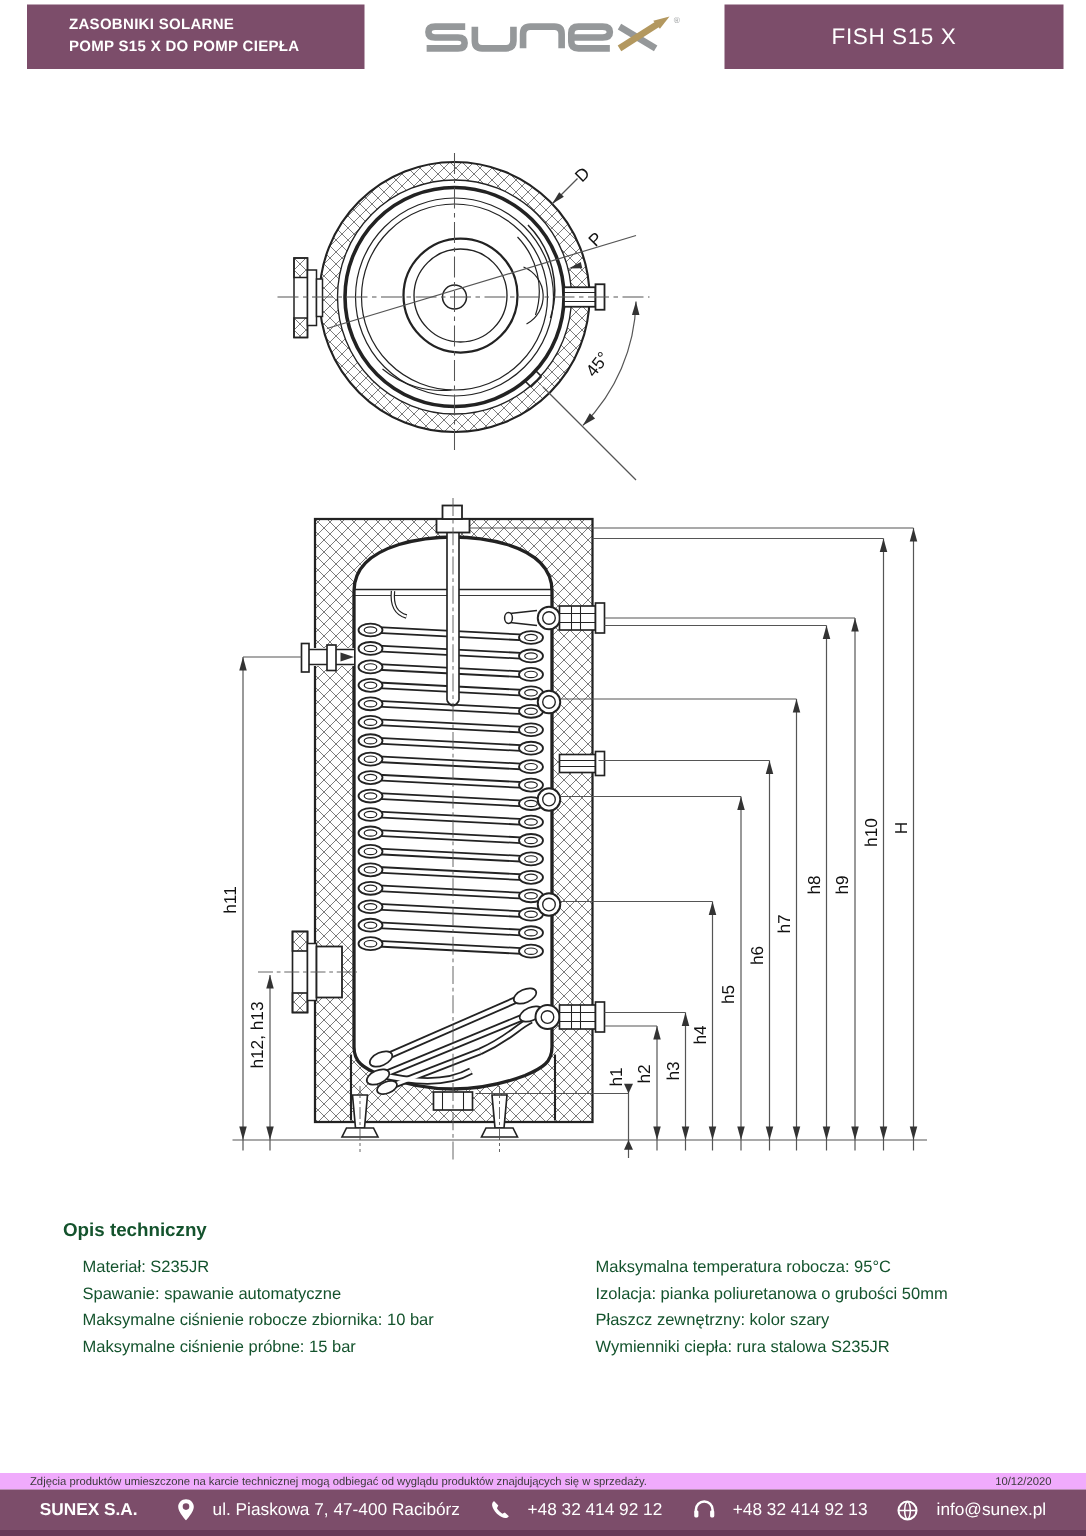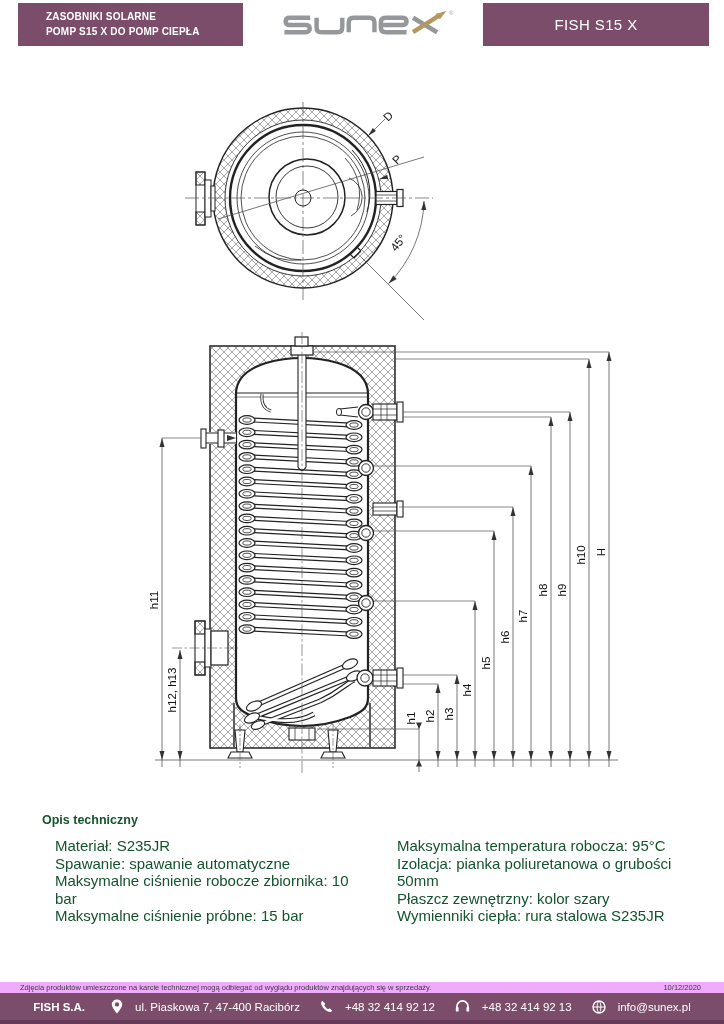--- a/index.html
+++ b/index.html
@@ -10,21 +10,21 @@
   .hdr-left{left:18px;width:225px;padding:6px 0 0 28px}
   .hdr-left div{font-size:10px;font-weight:bold;line-height:15px;letter-spacing:.2px;white-space:nowrap}
   .hdr-right{left:483px;width:226px;display:flex;align-items:center;justify-content:center;
              font-size:15px;font-weight:normal;letter-spacing:.4px}
   .logo{position:absolute;left:278px;top:5px}
   
   .drawing{position:absolute;left:0;top:0;pointer-events:none}
   
   .specs{position:absolute;left:0;top:813px;width:572px;color:#14532d}
   .specs h3{margin:0 0 10px 42px;font-size:12.5px;font-weight:bold}
-  .spec-col{position:absolute;top:24px;font-size:15px;line-height:17.5px}
+  .spec-col{position:absolute;top:24px;font-size:11px;line-height:17.5px}
   .spec-col.left{left:55px;width:308px}
   .spec-col.right{left:397px;width:310px}
   
   .strip{position:absolute;left:0;top:982px;width:724px;height:11px;background:#f0abfc;
          font-size:7.5px;color:#3a3a3a;display:flex;justify-content:space-between;align-items:center;
          padding:0 23px 0 20px;box-sizing:border-box}
   .bar{position:absolute;left:0;top:993px;width:724px;height:31px;background:#7c4d6a;border-bottom:4px solid #653a58;
        box-sizing:border-box;display:flex;align-items:center;justify-content:center;gap:10px;color:#fff;font-size:11.5px}
   .bar .co{font-weight:bold;margin-right:6px}
   .bar .ic{display:inline-flex;align-items:center;margin:0 2px 0 10px}
@@ -416,21 +416,21 @@
       <div>Wymienniki ciepła: rura stalowa S235JR</div>
     </div>
   </div>
 
   <div class="strip">
     <span>Zdjęcia produktów umieszczone na karcie technicznej mogą odbiegać od wyglądu produktów znajdujących się w sprzedaży.</span>
     <span>10/12/2020</span>
   </div>
 
   <div class="bar">
-    <span class="co">FISH S.A.</span>
+    <span class="co">SUNEX S.A.</span>
     <span class="ic">
       <svg width="12" height="15" viewBox="0 0 12 15">
           <path d="M6,0.5 C3,0.5 0.8,2.8 0.8,5.6 C0.8,9 6,14.5 6,14.5 C6,14.5 11.2,9 11.2,5.6 C11.2,2.8 9,0.5 6,0.5 Z M6,7.6 A2.2,2.2 0 1 1 6,3.2 A2.2,2.2 0 0 1 6,7.6 Z" fill="#fff"></path>
         </svg>
     </span>
     <span>ul. Piaskowa 7, 47-400 Racibórz</span>
     <span class="ic">
       <svg width="13" height="13" viewBox="0 0 14 14">
           <path d="M2.5,0.8 C1.2,2 0.5,3.5 2,6.2 C3.5,8.9 5.5,10.9 8,12.2 C10.5,13.5 12,13 13.2,11.6 L10.3,8.9 L8.5,9.9 C7,9 5.5,7.5 4.6,6 L5.6,4 Z" fill="#fff"></path>
         </svg>

